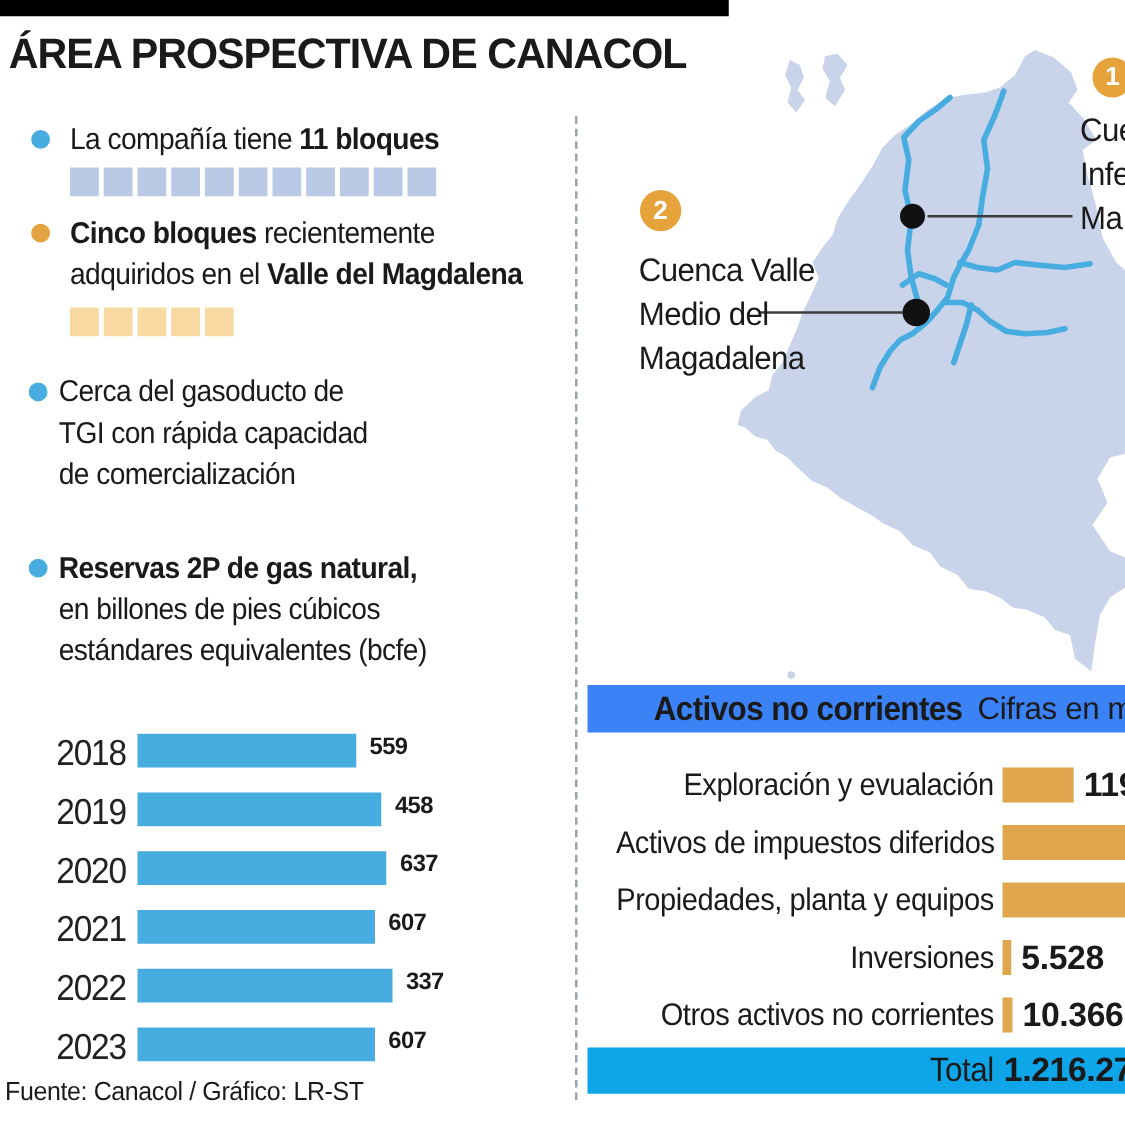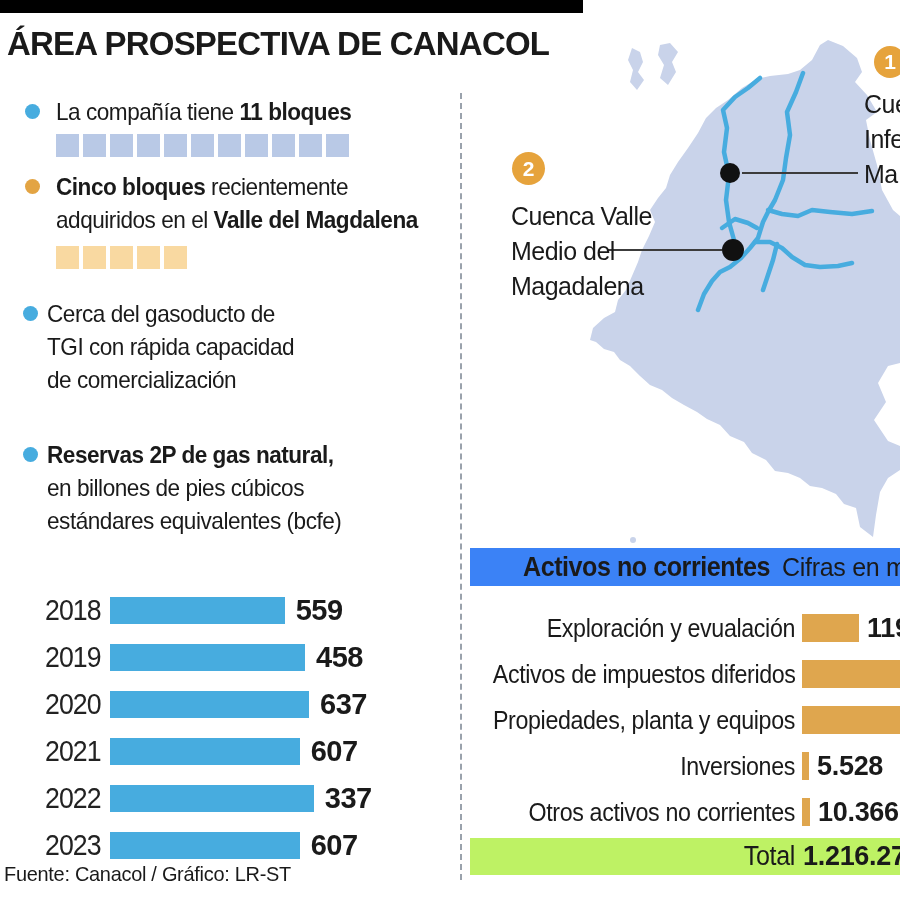--- a/index.html
+++ b/index.html
@@ -23,25 +23,25 @@
   .bp3{left:47px;top:438px}
   .bp0 .dot,.bp1 .dot{left:-31px}
   .bp2 .dot,.bp3 .dot{left:-24px}
   .bullet-text{font-size:24px;line-height:33px;letter-spacing:-0.5px;
                transform:scaleX(.94);transform-origin:left;white-space:nowrap}
   .squares{display:flex;gap:4px;margin-top:6px}
   .bp1 .squares{margin-top:10px}
   .square{width:23px;height:23px}
   
   .chart{position:absolute;left:45px;top:587px}
-  .crow{display:flex;align-items:center;height:47px}
+  .crow{display:flex;align-items:flex-start;height:47px}
   .year{width:63px;font-size:29px;color:#222;letter-spacing:-1px;
         transform:scaleX(.92);transform-origin:left;flex:none}
   .hbar{height:27px;margin-left:2px;flex:none}
-  .cval{margin-left:11px;font-weight:bold;font-size:29px;letter-spacing:-0.5px}
+  .cval{margin-left:11px;font-weight:bold;font-size:19px;letter-spacing:-0.5px}
   
   .footer{position:absolute;left:4px;top:862px;font-size:21px;letter-spacing:-0.3px;
           transform:scaleX(.95);transform-origin:left;color:#1a1a1a}
   
   .mapsvg{position:absolute;left:460px;top:30px;width:440px;height:520px}
   .mcirc{position:absolute;border-radius:50%;color:#fff;font-weight:bold;
          display:flex;align-items:center;justify-content:center;font-size:21px}
   .m1{left:874px;top:46px;width:32px;height:32px}
   .m2{left:512px;top:152px;width:33px;height:33px}
   .mlabel{position:absolute;font-size:26px;line-height:35px;letter-spacing:-0.5px;
@@ -211,19 +211,19 @@
         <span class="tlabel">Inversiones</span>
         <div class="tbar" style="width: 7px; background: rgb(223, 166, 78);"></div>
         <span class="tval">5.528</span>
       </div>
       <div class="trow">
         <span class="tlabel">Otros activos no corrientes</span>
         <div class="tbar" style="width: 8px; background: rgb(223, 166, 78);"></div>
         <span class="tval">10.366</span>
       </div>
     </div>
-  <div class="ttotal" style="background: #bef264;">
+  <div class="ttotal" style="background: #0ea5e9;">
     <span class="tlabel">Total</span>
     <span class="tval">1.216.27</span>
   </div>
 </div>
 
 <div class="footer">Fuente: Canacol / Gráfico: LR-ST</div>
 
 </body></html>

